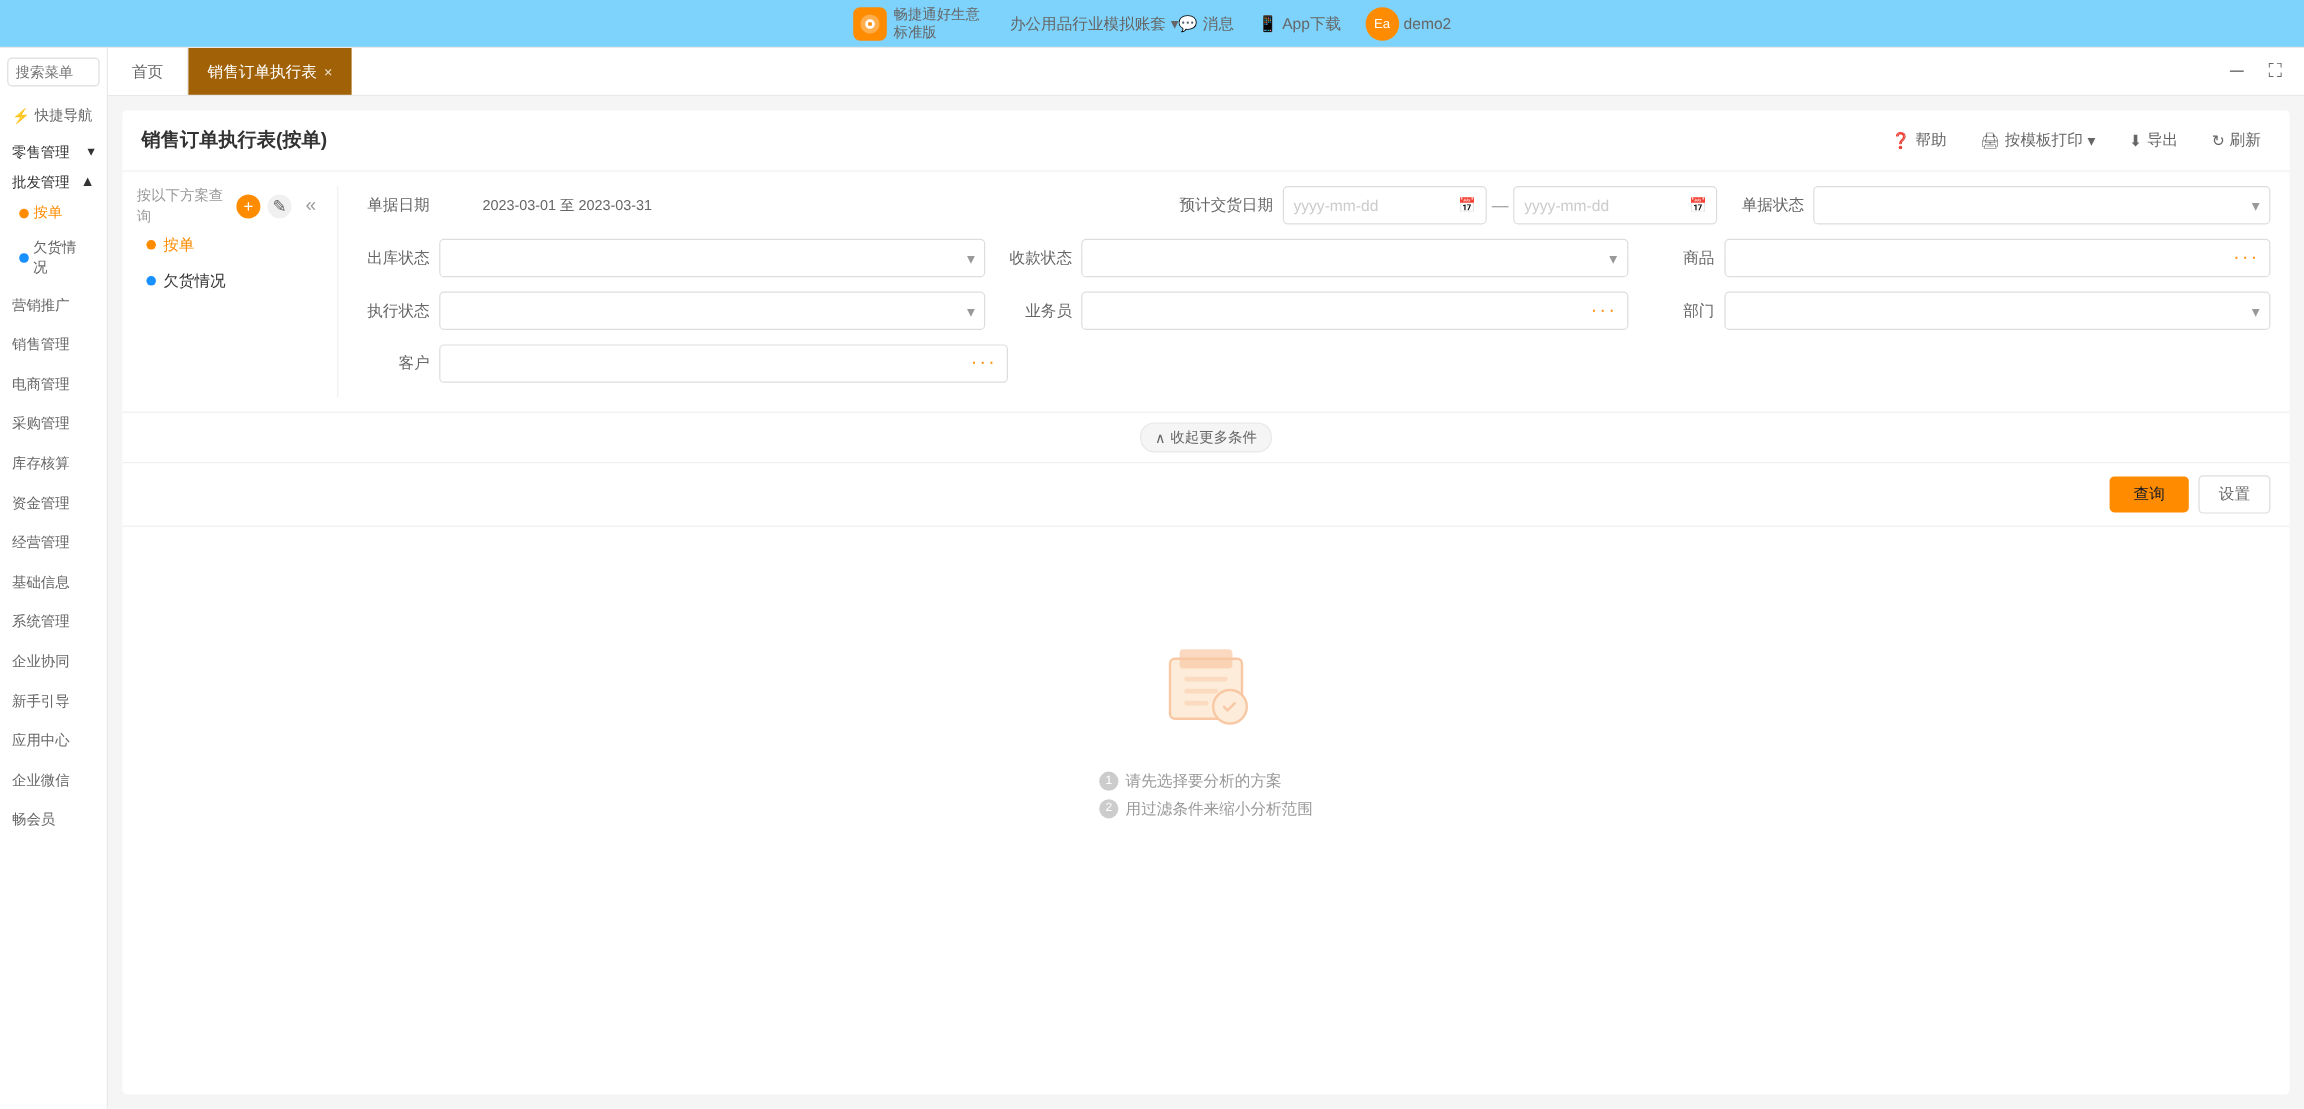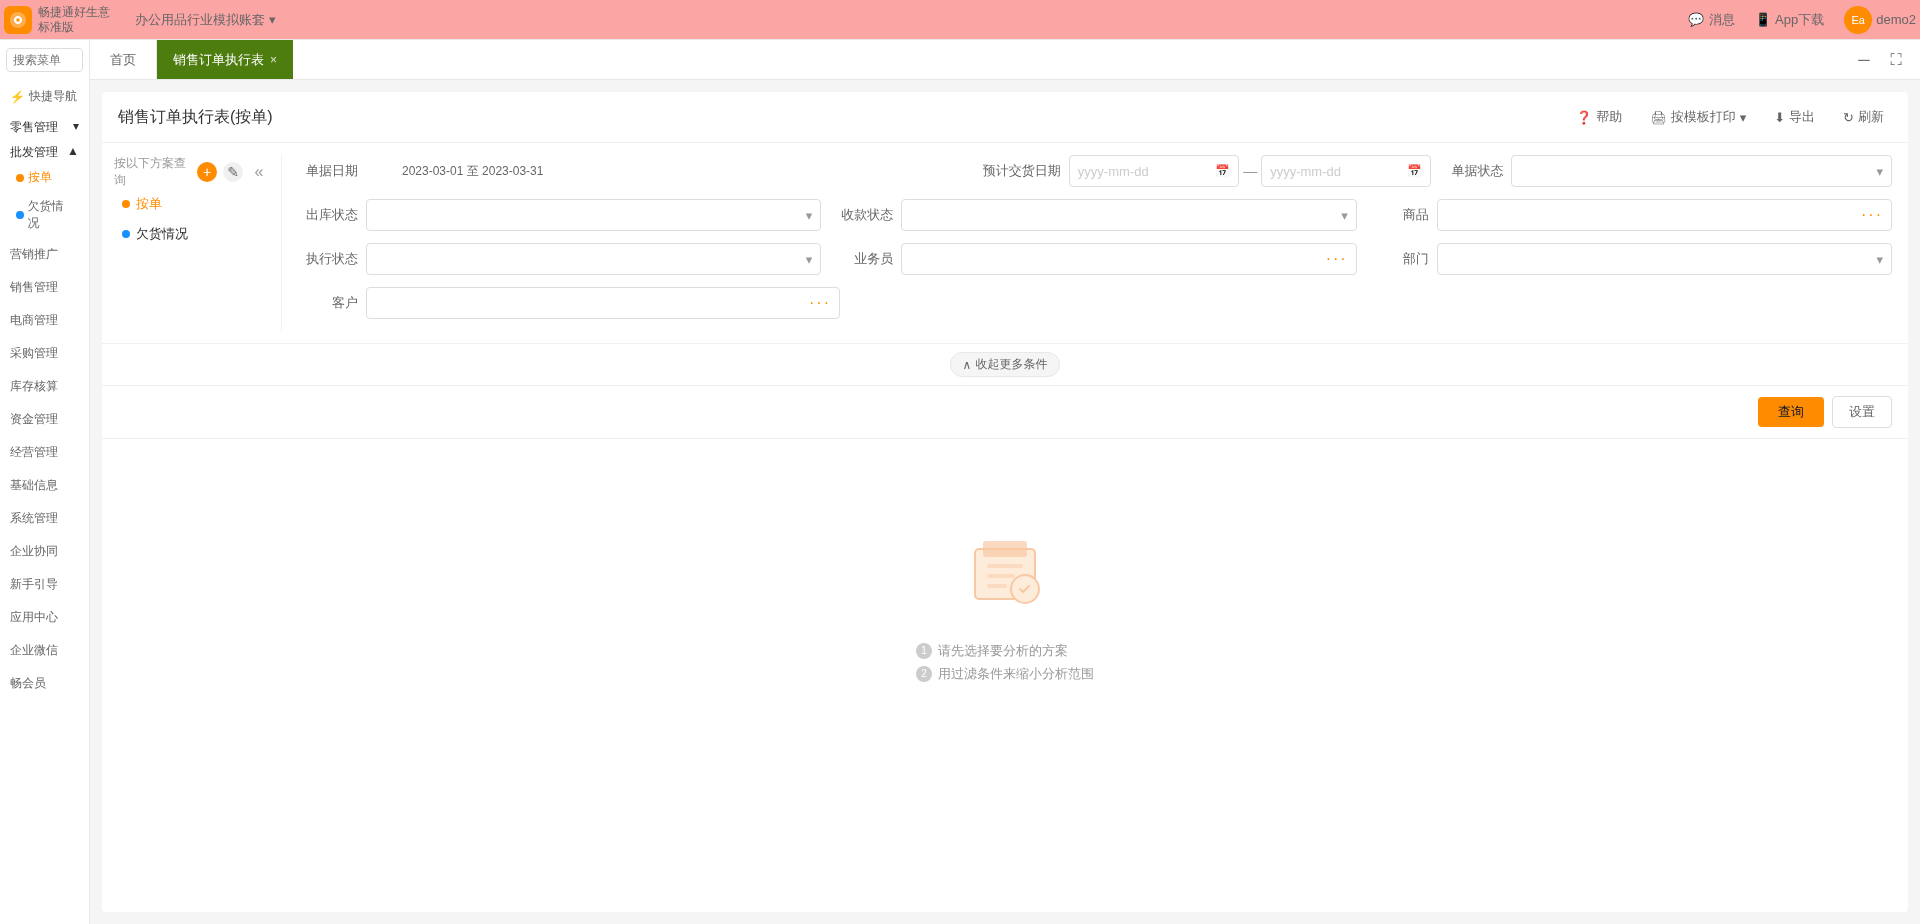--- a/index.html
+++ b/index.html
@@ -1,26 +1,26 @@
 <!DOCTYPE html>
 <html><head>
   <meta charset="utf-8">
   <style>
     * { box-sizing: border-box; margin: 0; padding: 0; }
     body { font-family: "Microsoft YaHei", "PingFang SC", sans-serif; font-size: 13px; background: #f5f5f5; color: #333; height: 924px; overflow: hidden; display: flex; flex-direction: column; }
 
     
     .top-bar {
       height: 40px;
-      background: #fca5a5;
+      background: #7dd3fc;
       border-bottom: 1px solid #e8e8e8;
       display: flex;
       align-items: center;
-      padding: 0 4px;
-      justify-content: space-between;
+      padding: 0 28px;
+      justify-content: center;
       flex-shrink: 0;
     }
     .top-bar-left { display: flex; align-items: center; gap: 8px; }
     .logo-area { display: flex; align-items: center; gap: 6px; }
     .logo-icon { width: 28px; height: 28px; background: #ff8c00; border-radius: 6px; display: flex; align-items: center; justify-content: center; }
     .logo-icon svg { width: 18px; height: 18px; }
     .logo-text { font-size: 12px; color: #666; line-height: 1.2; }
     .app-selector { display: flex; align-items: center; gap: 4px; color: #666; font-size: 13px; cursor: pointer; margin-left: 17px; }
     .top-bar-right { display: flex; align-items: center; gap: 20px; }
     .top-bar-action { display: flex; align-items: center; gap: 4px; color: #666; font-size: 13px; cursor: pointer; }
@@ -94,21 +94,21 @@
       font-size: 13px;
       cursor: pointer;
       border-right: 1px solid #e8e8e8;
     }
     .tab-item {
       padding: 0 16px;
       height: 100%;
       display: flex;
       align-items: center;
       gap: 6px;
-      background: #4d7c0f;
+      background: #a16207;
       color: #fff;
       font-size: 13px;
       cursor: pointer;
       position: relative;
     }
     .tab-close { cursor: pointer; font-size: 12px; opacity: 0.8; }
     .tab-bar-actions { margin-left: auto; display: flex; align-items: center; gap: 8px; padding-right: 12px; }
     .tab-action-btn { width: 24px; height: 24px; display: flex; align-items: center; justify-content: center; cursor: pointer; color: #666; font-size: 16px; }
 
     
@@ -116,21 +116,21 @@
     .page-inner { margin: 12px; background: #fff; border-radius: 4px; min-height: calc(100% - 24px); }
 
     
     .page-header {
       padding: 12px 16px;
       border-bottom: 1px solid #f0f0f0;
       display: flex;
       align-items: center;
       justify-content: space-between;
     }
-    .page-title { font-size: 16px; font-weight: 400; color: #333; }
+    .page-title { font-size: 16px; font-weight: 700; color: #333; }
     .header-actions { display: flex; align-items: center; gap: 12px; }
     .header-btn {
       display: flex;
       align-items: center;
       gap: 4px;
       font-size: 13px;
       color: #666;
       cursor: pointer;
       padding: 4px 8px;
       border-radius: 4px;

